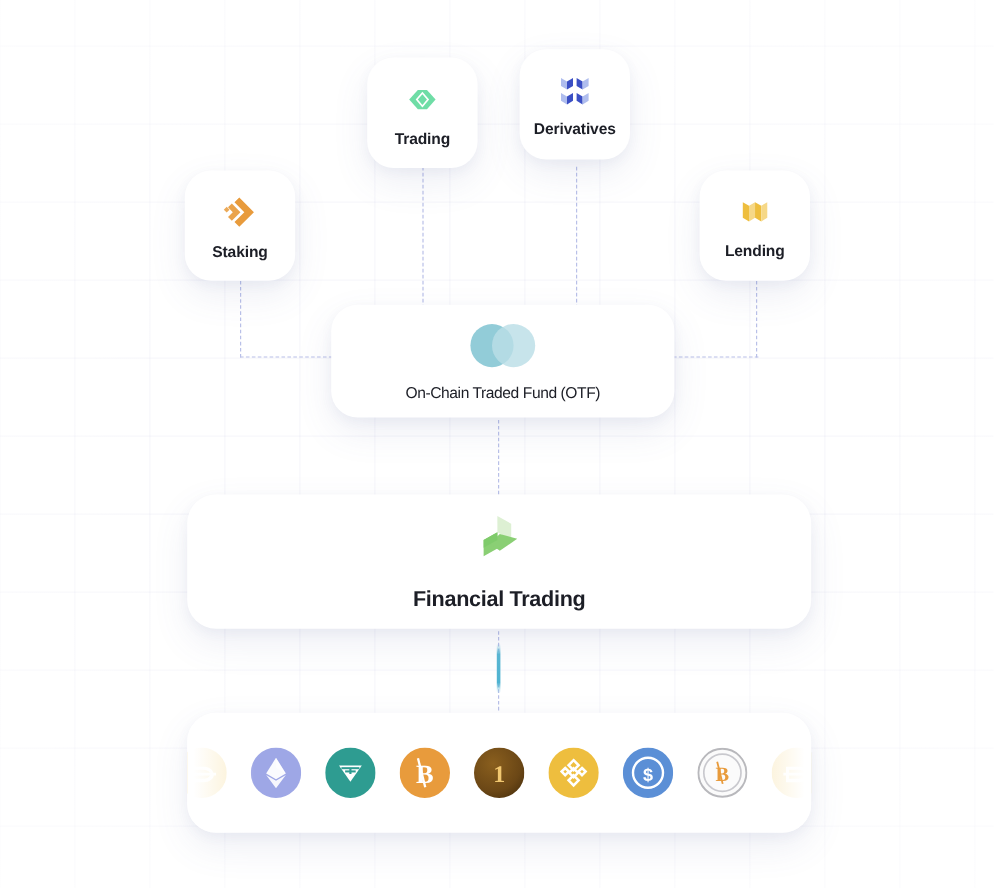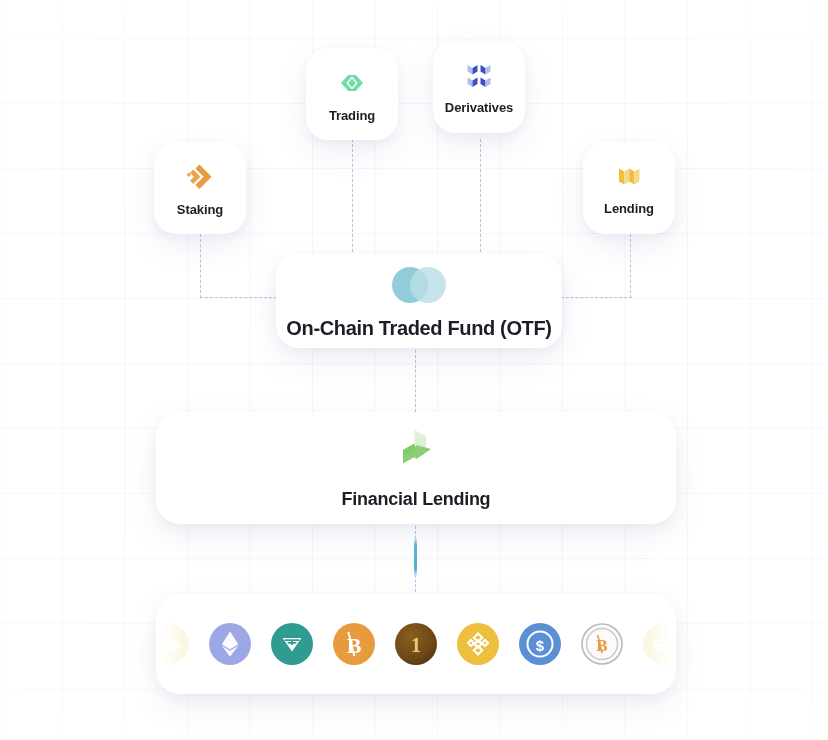--- a/index.html
+++ b/index.html
@@ -77,21 +77,21 @@
     line-height:1;
     white-space:nowrap;
   }
   .icon-wrap{display:block;line-height:0;}
 
   
   #otf-card{
     left:276px;top:254px;width:286px;height:94px;
     border-radius:22px;gap:13px;
   }
-  #otf-card .label{font-size:20px;font-weight:700;letter-spacing:-0.35px;}
+  #otf-card .label{font-size:13px;font-weight:400;letter-spacing:-0.35px;}
 
   
   #fp-card{
     left:156px;top:412px;width:520px;height:112px;
     border-radius:24px;gap:12px;
   }
   #fp-card .label{font-size:18px;font-weight:700;letter-spacing:-0.25px;}
 
   
   #coins-card{
@@ -216,21 +216,21 @@
     <span class="icon-wrap">
       <svg width="56" height="50" viewBox="0 0 56 50">
         <g>
           <path d="M26.5 2.0l11.5 6.5v13.5l-11.5-6.5z" fill="#DDF0D3"></path>
           <path d="M26.5 15.5l-11.5 6.5v13.5l11.5-6.5z" fill="#8ACF74"></path>
           <path d="M28.5 17.0l14.5 4.0-14.5 10.0-8.5-6.0z" fill="#8ACF74"></path>
           <path d="M15.0 22.0l11.5-6.5v6.5l-11.5 6.5z" fill="#7FCB6B"></path>
         </g>
       </svg>
     </span>
-    <span class="label">Financial Lending</span>
+    <span class="label">Financial Trading</span>
   </div>
 
   <div class="card" id="coins-card">
     <div class="coin-row">
 
       <div class="coin faded">
         <svg width="42" height="42" viewBox="0 0 42 42">
           <circle cx="21" cy="21" r="21" fill="#EEBE3E"></circle>
           <path d="M12 16h10.5c4.5 0 7.4 2.1 8.3 5H33v2.2h-1.8c-0.7 3.2-3.7 5.6-8.5 5.6H12v-5.6h-2.2V21H12z" fill="#ffffff" opacity="0.95"></path>
           <path d="M14.6 18.4h7.5c3 0 5 1.1 5.8 2.6h-13.3zM14.6 23.2h13.4c-0.8 1.6-2.8 2.8-5.9 2.8h-7.5z" fill="#EEBE3E"></path>

